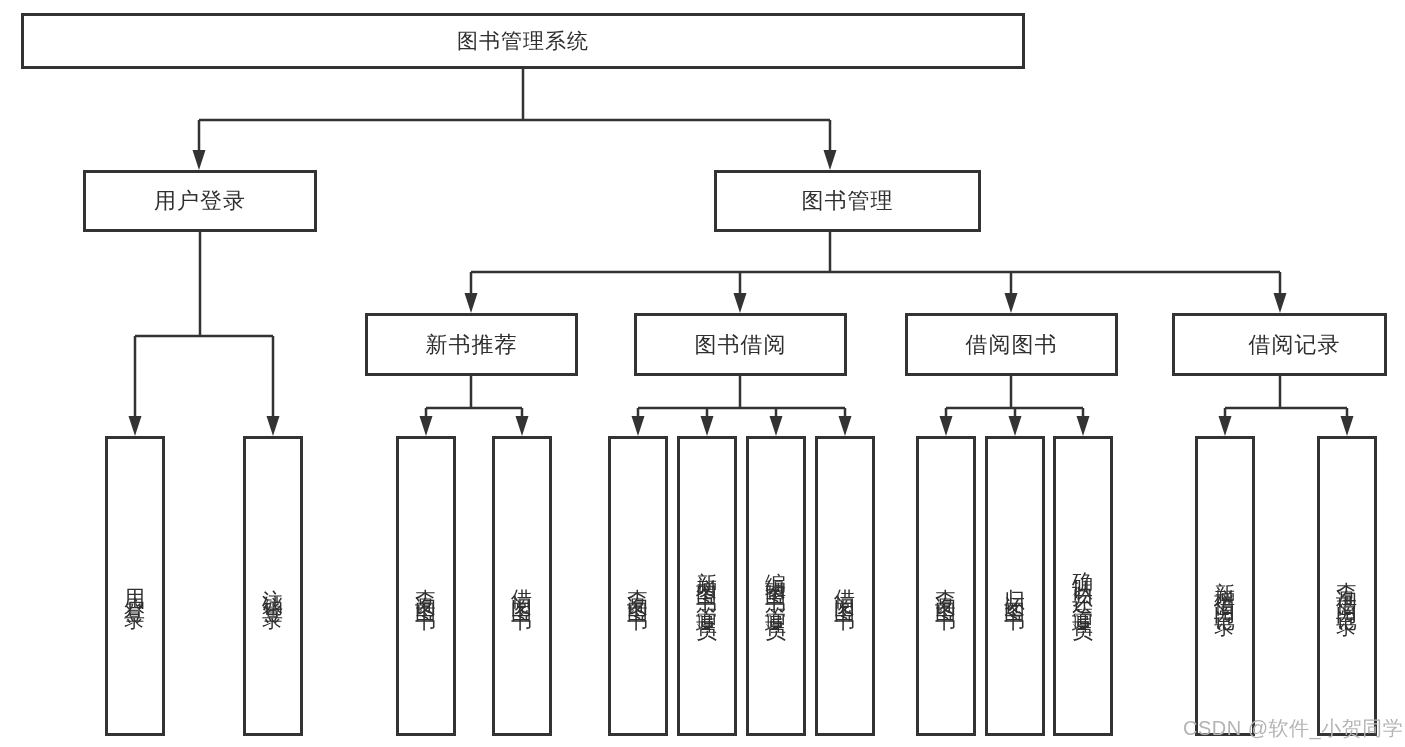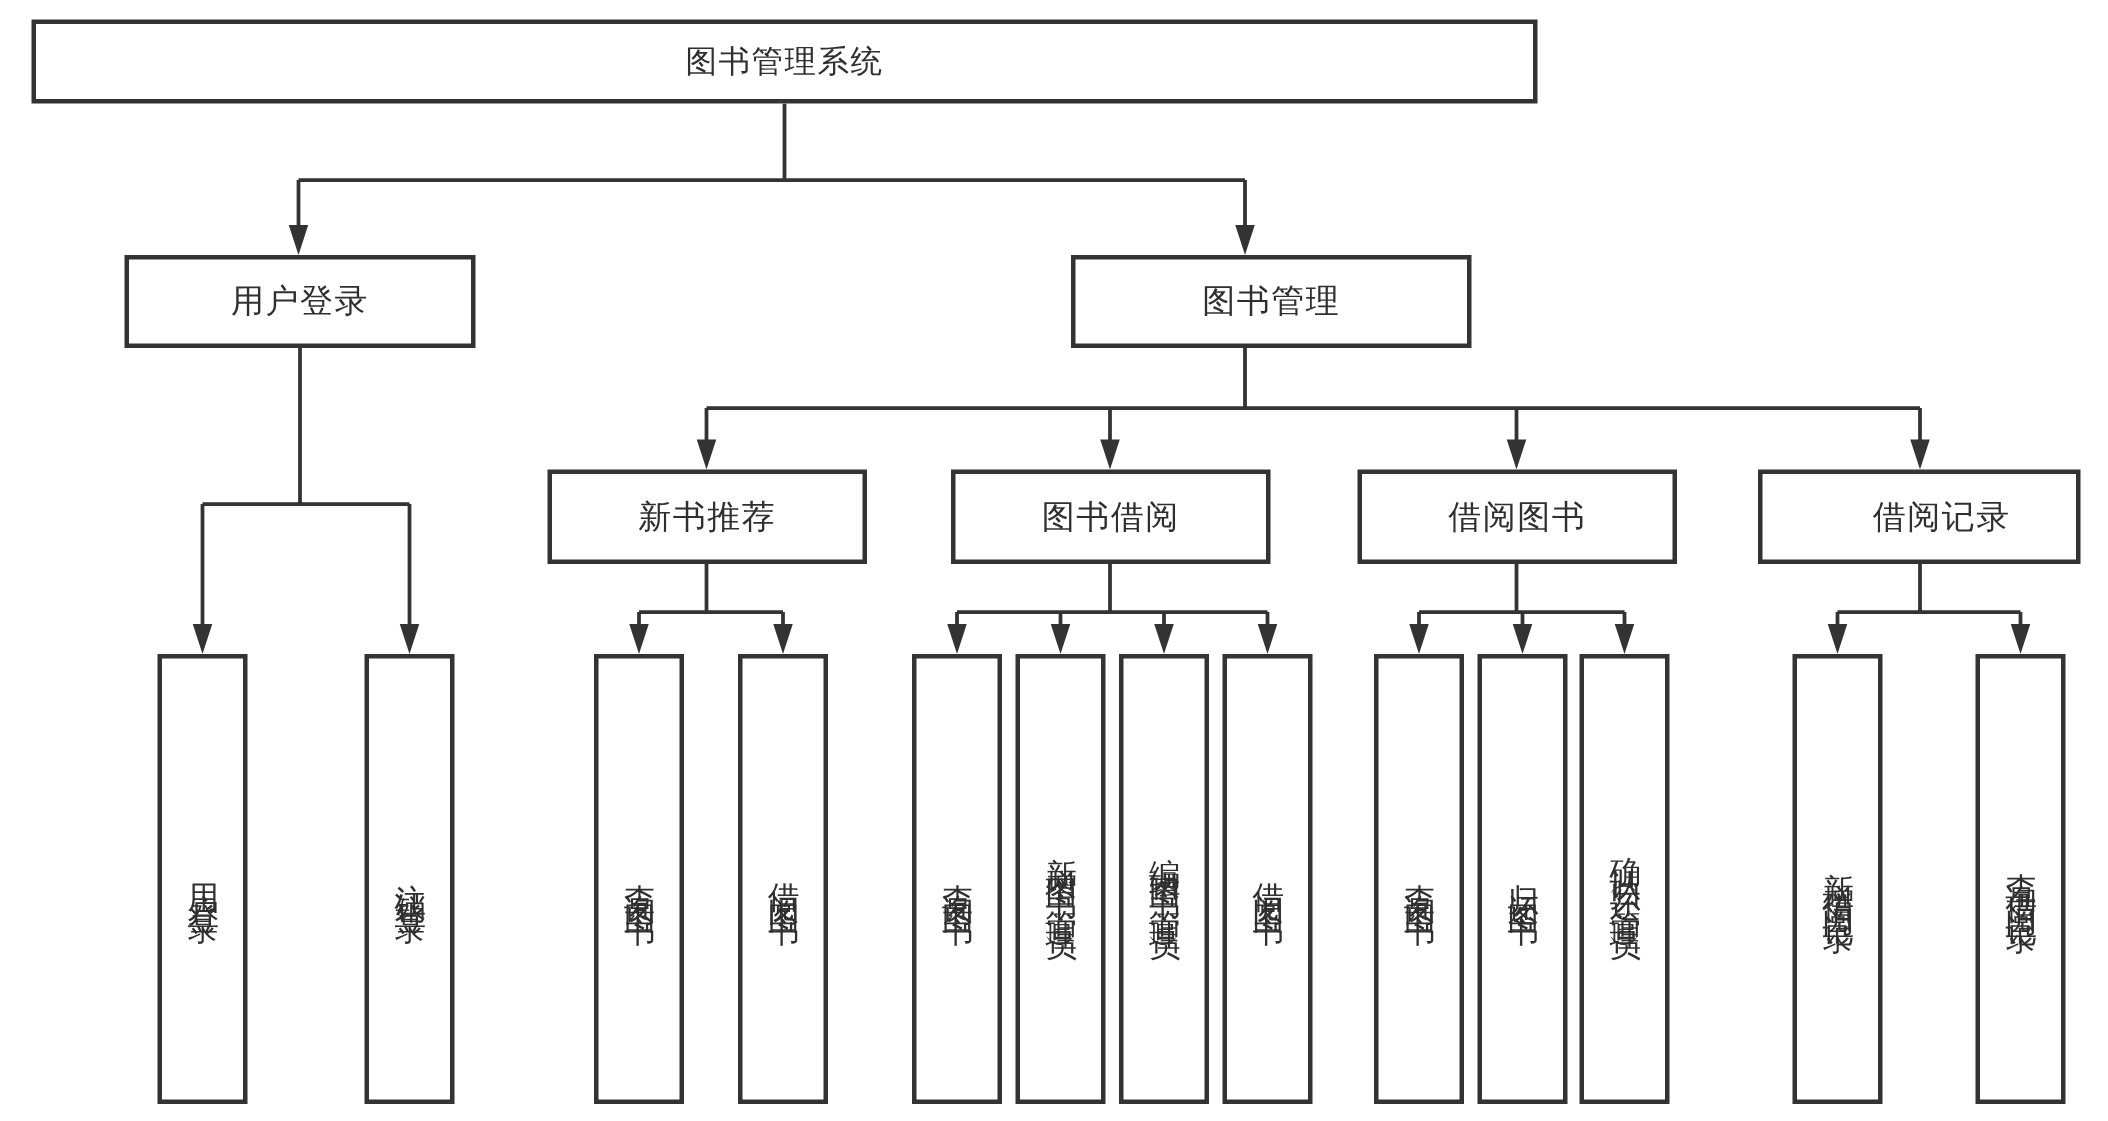--- a/index.html
+++ b/index.html
@@ -156,14 +156,15 @@
     <span>确认归还（管理员）</span>
   </div>
 
   <div class="box v" style="left:1195px; top:436px; width:60px; height:300px;">
     <span>新增借阅记录</span>
   </div>
   <div class="box v" style="left:1317px; top:436px; width:60px; height:300px;">
     <span>查询借阅记录</span>
   </div>
 
+  <div id="watermark">CSDN @软件_小贺同学</div>
 
 </div>
 
 </body></html>

